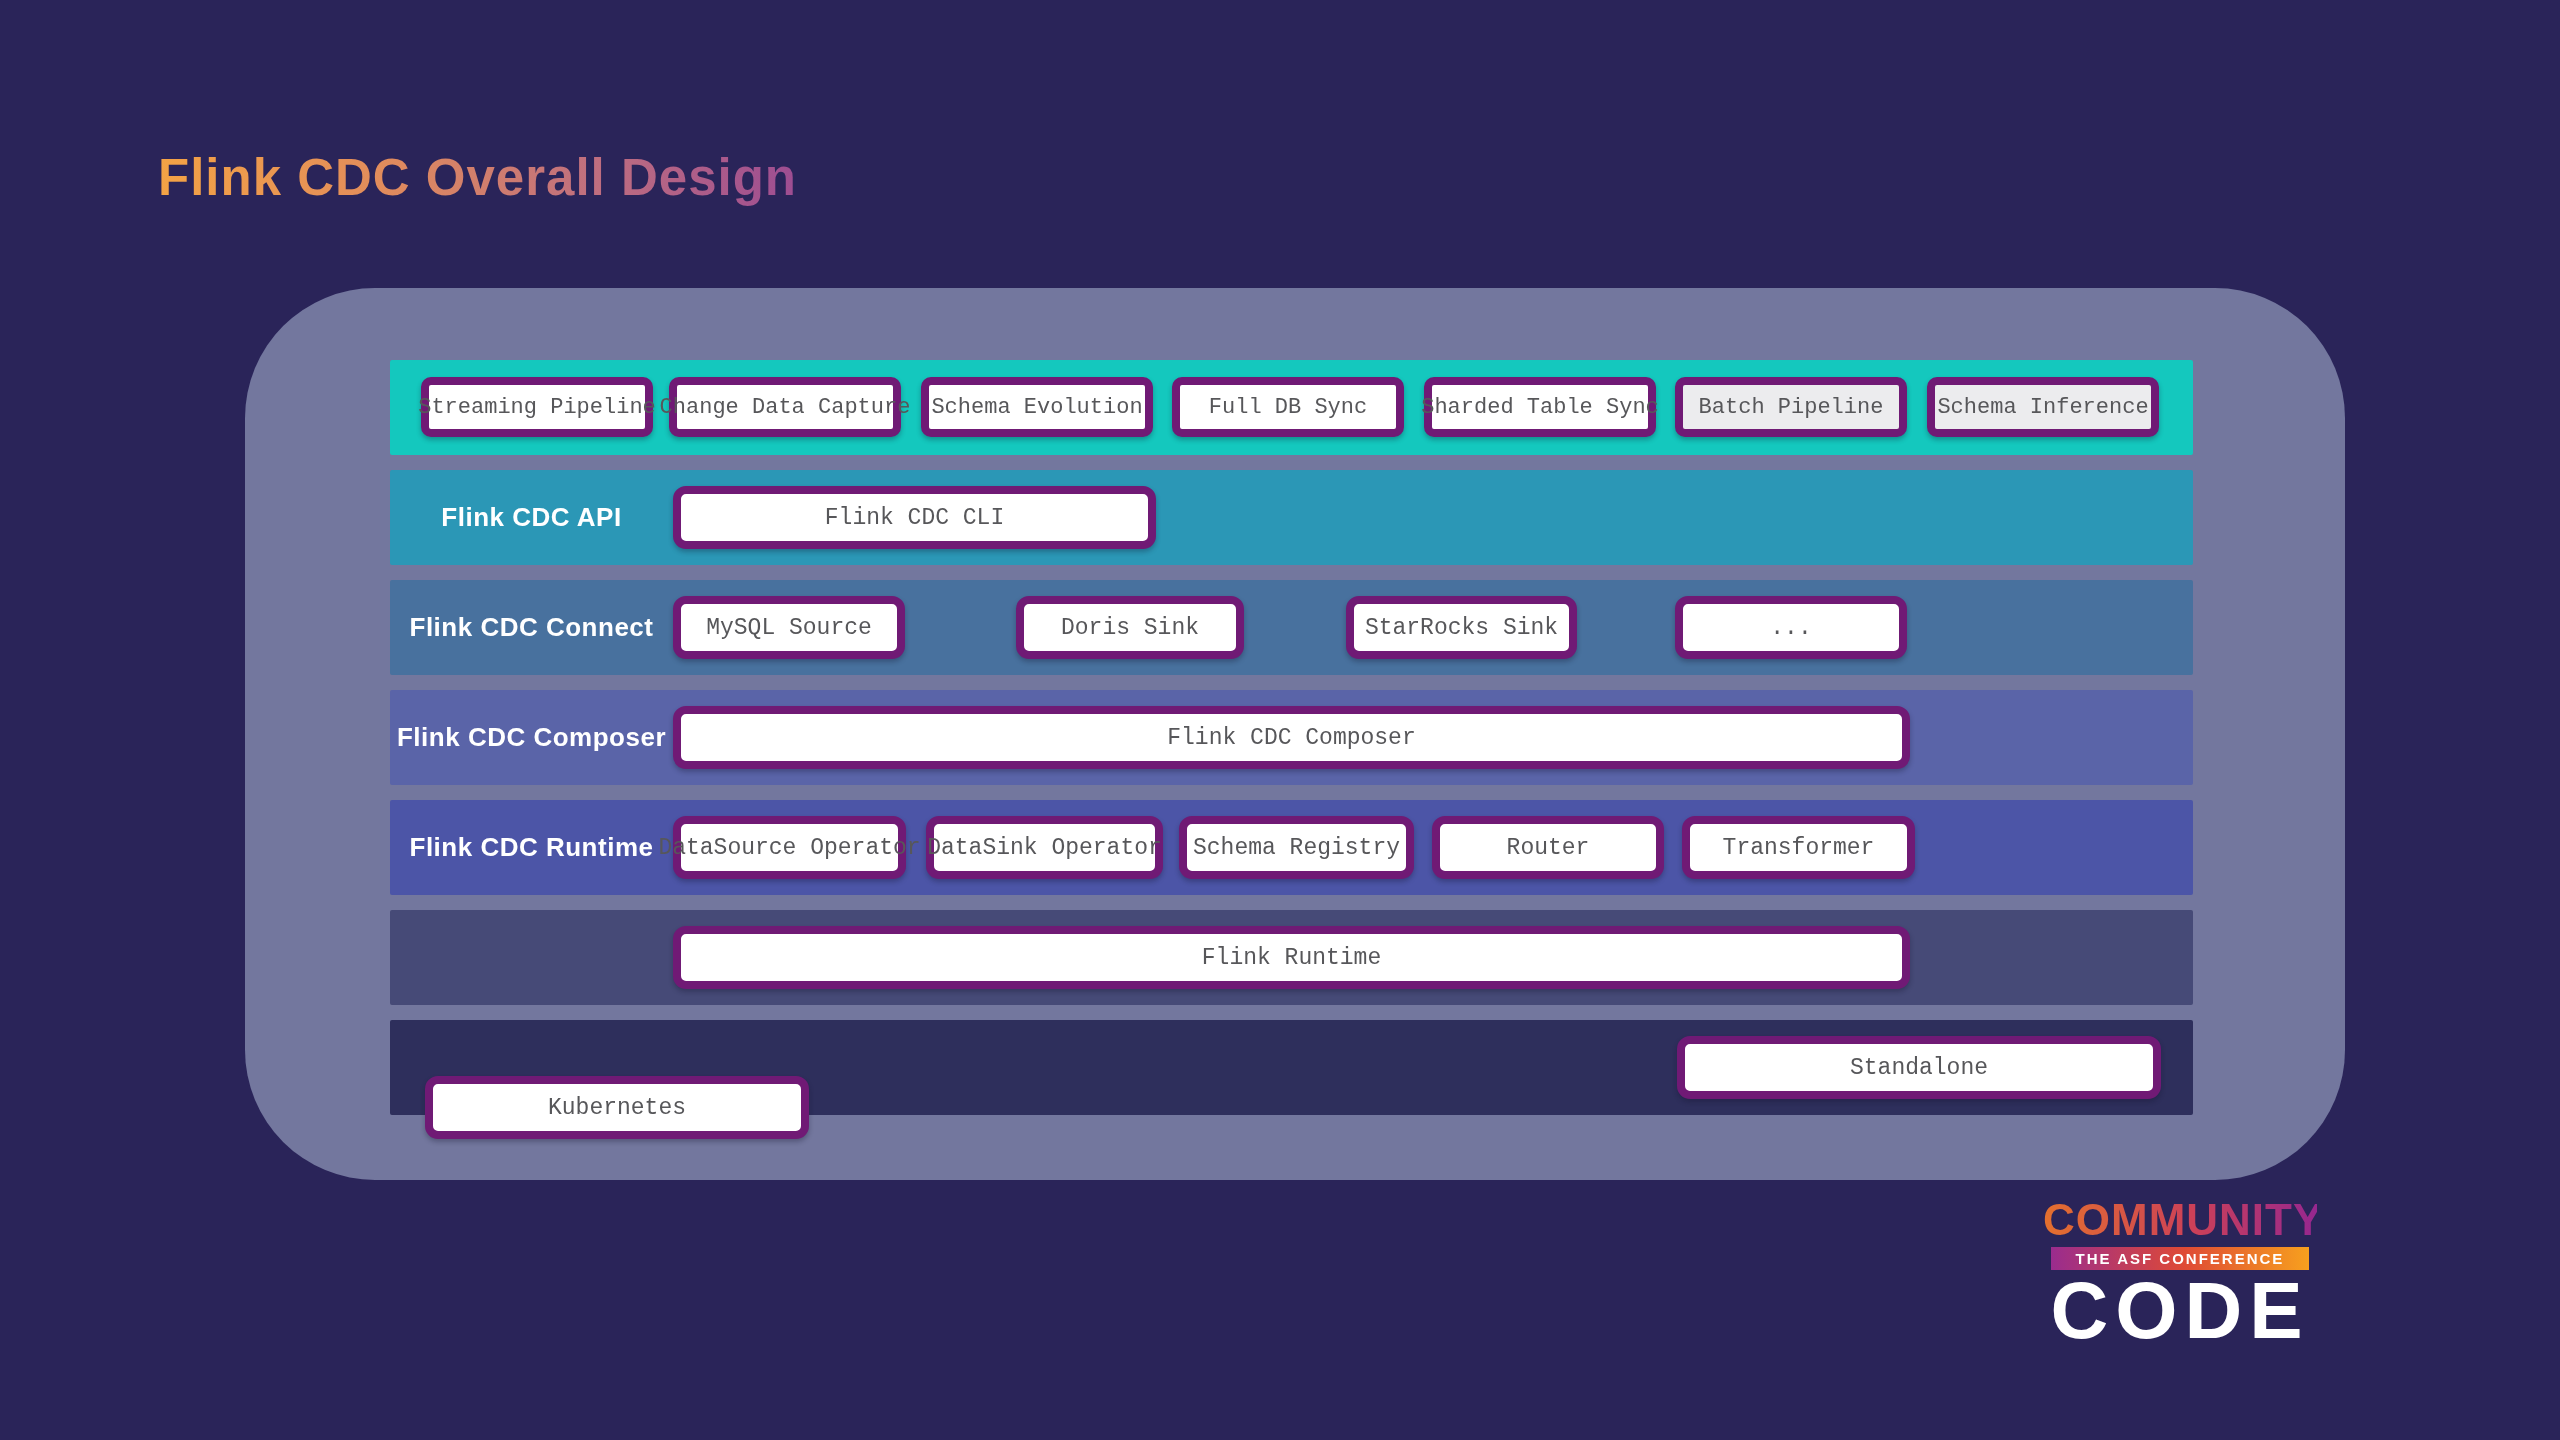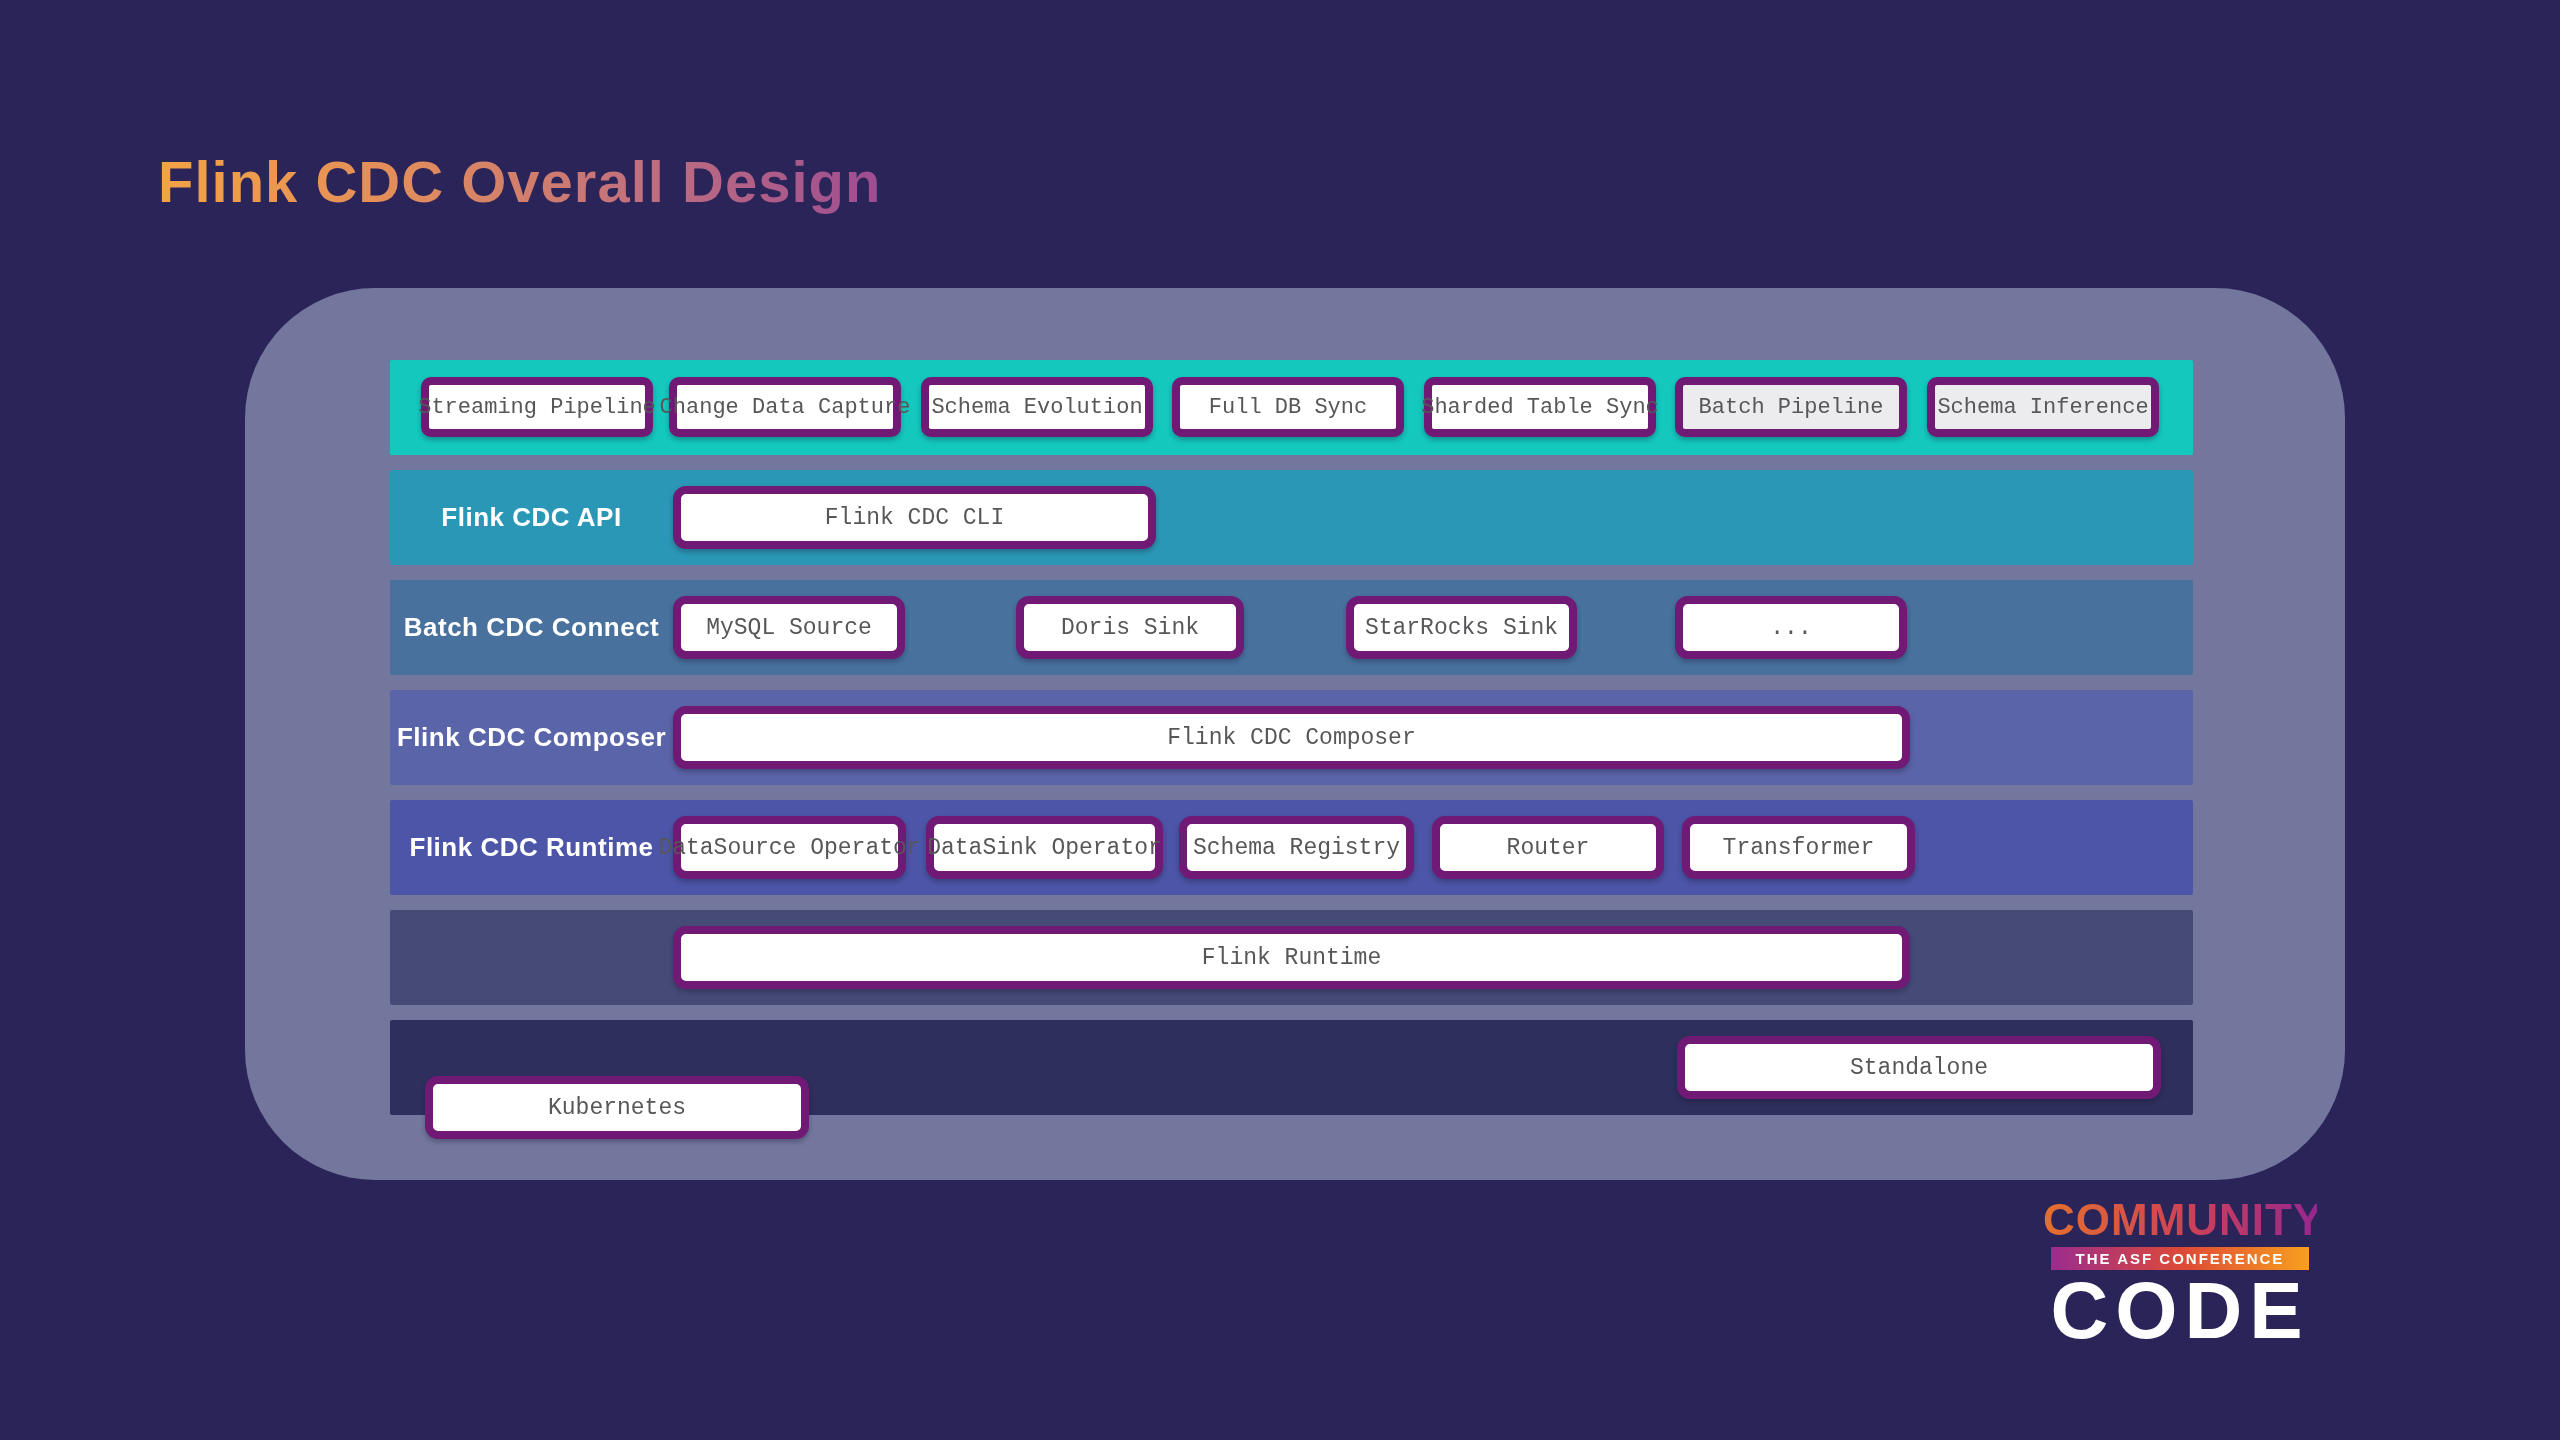--- a/index.html
+++ b/index.html
@@ -8,21 +8,21 @@
     position: relative;
     background: #2A2459;
     font-family: "Liberation Sans", sans-serif;
   }
 
   
   .title {
     position: absolute;
     left: 158px;
     top: 148px;
-    font-size: 58px;
+    font-size: 51px;
     font-weight: 700;
     letter-spacing: 1px;
     background: linear-gradient(90deg, #F4A345 0%, #E18C5C 35%, #C06F7F 68%, #9D4D92 100%);
     -webkit-background-clip: text;
     background-clip: text;
     color: transparent;
     white-space: nowrap;
   }
 
   
@@ -198,21 +198,21 @@
       <div class="chip c5 alt">Batch Pipeline</div>
       <div class="chip c6 alt">Schema Inference</div>
     </div>
 
     <div class="row row-api">
       <div class="row-label">Flink CDC API</div>
       <div class="box b0">Flink CDC CLI</div>
     </div>
 
     <div class="row row-connect">
-      <div class="row-label">Batch CDC Connect</div>
+      <div class="row-label">Flink CDC Connect</div>
       <div class="box b0">MySQL Source</div>
       <div class="box b1">Doris Sink</div>
       <div class="box b2">StarRocks Sink</div>
       <div class="box b3">...</div>
     </div>
 
     <div class="row row-composer">
       <div class="row-label">Flink CDC Composer</div>
       <div class="box b0">Flink CDC Composer</div>
     </div>

